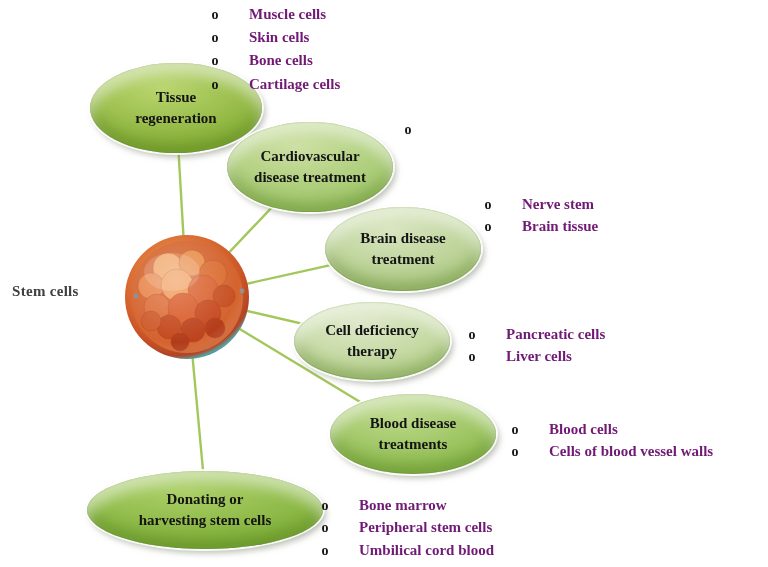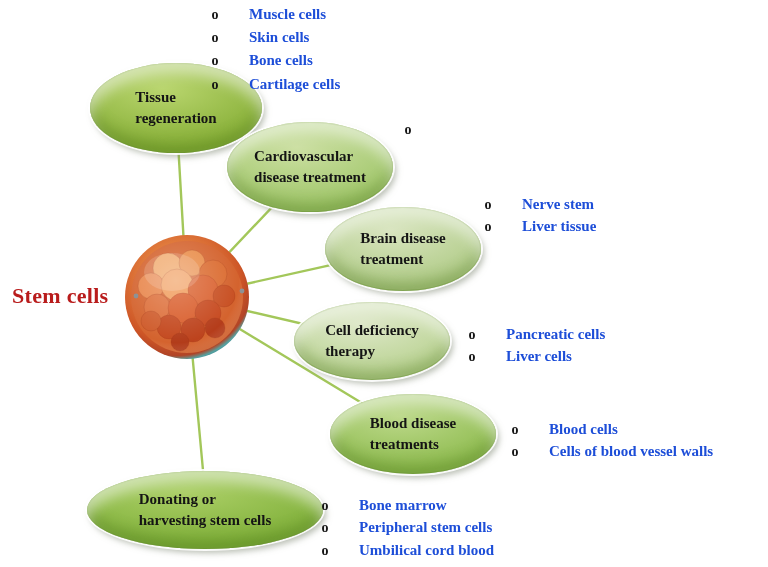--- a/index.html
+++ b/index.html
@@ -6,48 +6,48 @@
   #figure {
     position:relative; width:768px; height:567px;
     background:#ffffff; overflow:hidden;
     font-family:"Liberation Serif","DejaVu Serif",serif;
   }
   svg.connectors { position:absolute; left:0; top:0; z-index:1; }
   svg.connectors line { stroke:var(--line); stroke-width:2.4; stroke-linecap:round; }
 
   .node {
     position:absolute; z-index:3; border-radius:50%;
-    display:flex; align-items:center; justify-content:center; 
+    display:flex; align-items:center; justify-content:center; text-align:center;
     background:radial-gradient(ellipse 95% 85% at 42% 28%, var(--c1), var(--c2) 80%);
     box-shadow:
       inset 0 11px 14px rgba(255,255,255,.55),
       inset 0 -9px 13px rgba(72,112,26,.32),
       inset 0 0 0 1px rgba(110,150,50,.35),
       0 0 0 2px rgba(255,255,255,.9),
       3px 4px 6px rgba(125,135,115,.55);
     font-weight:bold; font-size:15px; line-height:1.4; color:#141414;
   }
   .node .node-label { padding:0 6px; }
 
   .cell-wrap { position:absolute; left:124px; top:234px; z-index:4; }
 
   .center-title {
     position:absolute; left:12px; top:283px; z-index:5;
-    font-weight:bold; font-size:22px; color:#b91c1c; letter-spacing:0.3px;
+    font-weight:bold; font-size:15px; color:#404040; letter-spacing:0.3px;
   }
 
   .blist { position:absolute; z-index:5; }
   .blist .row { display:flex; align-items:baseline; height:22.4px; }
   .blist.tall .row { height:23.2px; }
   .blist .bullet {
     width:16px; flex:0 0 16px; margin-right:26px; text-align:center;
     font-weight:bold; font-size:14px; color:#141414;
   }
   .blist .item-label {
-    font-weight:bold; font-size:15px; color:#1d4ed8; white-space:nowrap;
+    font-weight:bold; font-size:15px; color:#701a75; white-space:nowrap;
   }
 </style>
 </head>
 <body>
 
 <div id="figure" style="--line: #a3c75a;">
 
   <svg class="connectors" width="768" height="567">
     <line x1="187" y1="297" x2="176" y2="108"></line>
     <line x1="187" y1="297" x2="310" y2="167"></line>
@@ -152,21 +152,21 @@
       </div>
   </div>
 
   <div class="blist" style="left:480px; top:196px;">
     <div class="row">
         <span class="bullet">o</span>
         <span class="item-label">Nerve stem</span>
       </div>
     <div class="row">
         <span class="bullet">o</span>
-        <span class="item-label">Liver tissue</span>
+        <span class="item-label">Brain tissue</span>
       </div>
   </div>
 
   <div class="blist" style="left:464px; top:326px;">
     <div class="row">
         <span class="bullet">o</span>
         <span class="item-label">Pancreatic cells</span>
       </div>
     <div class="row">
         <span class="bullet">o</span>

